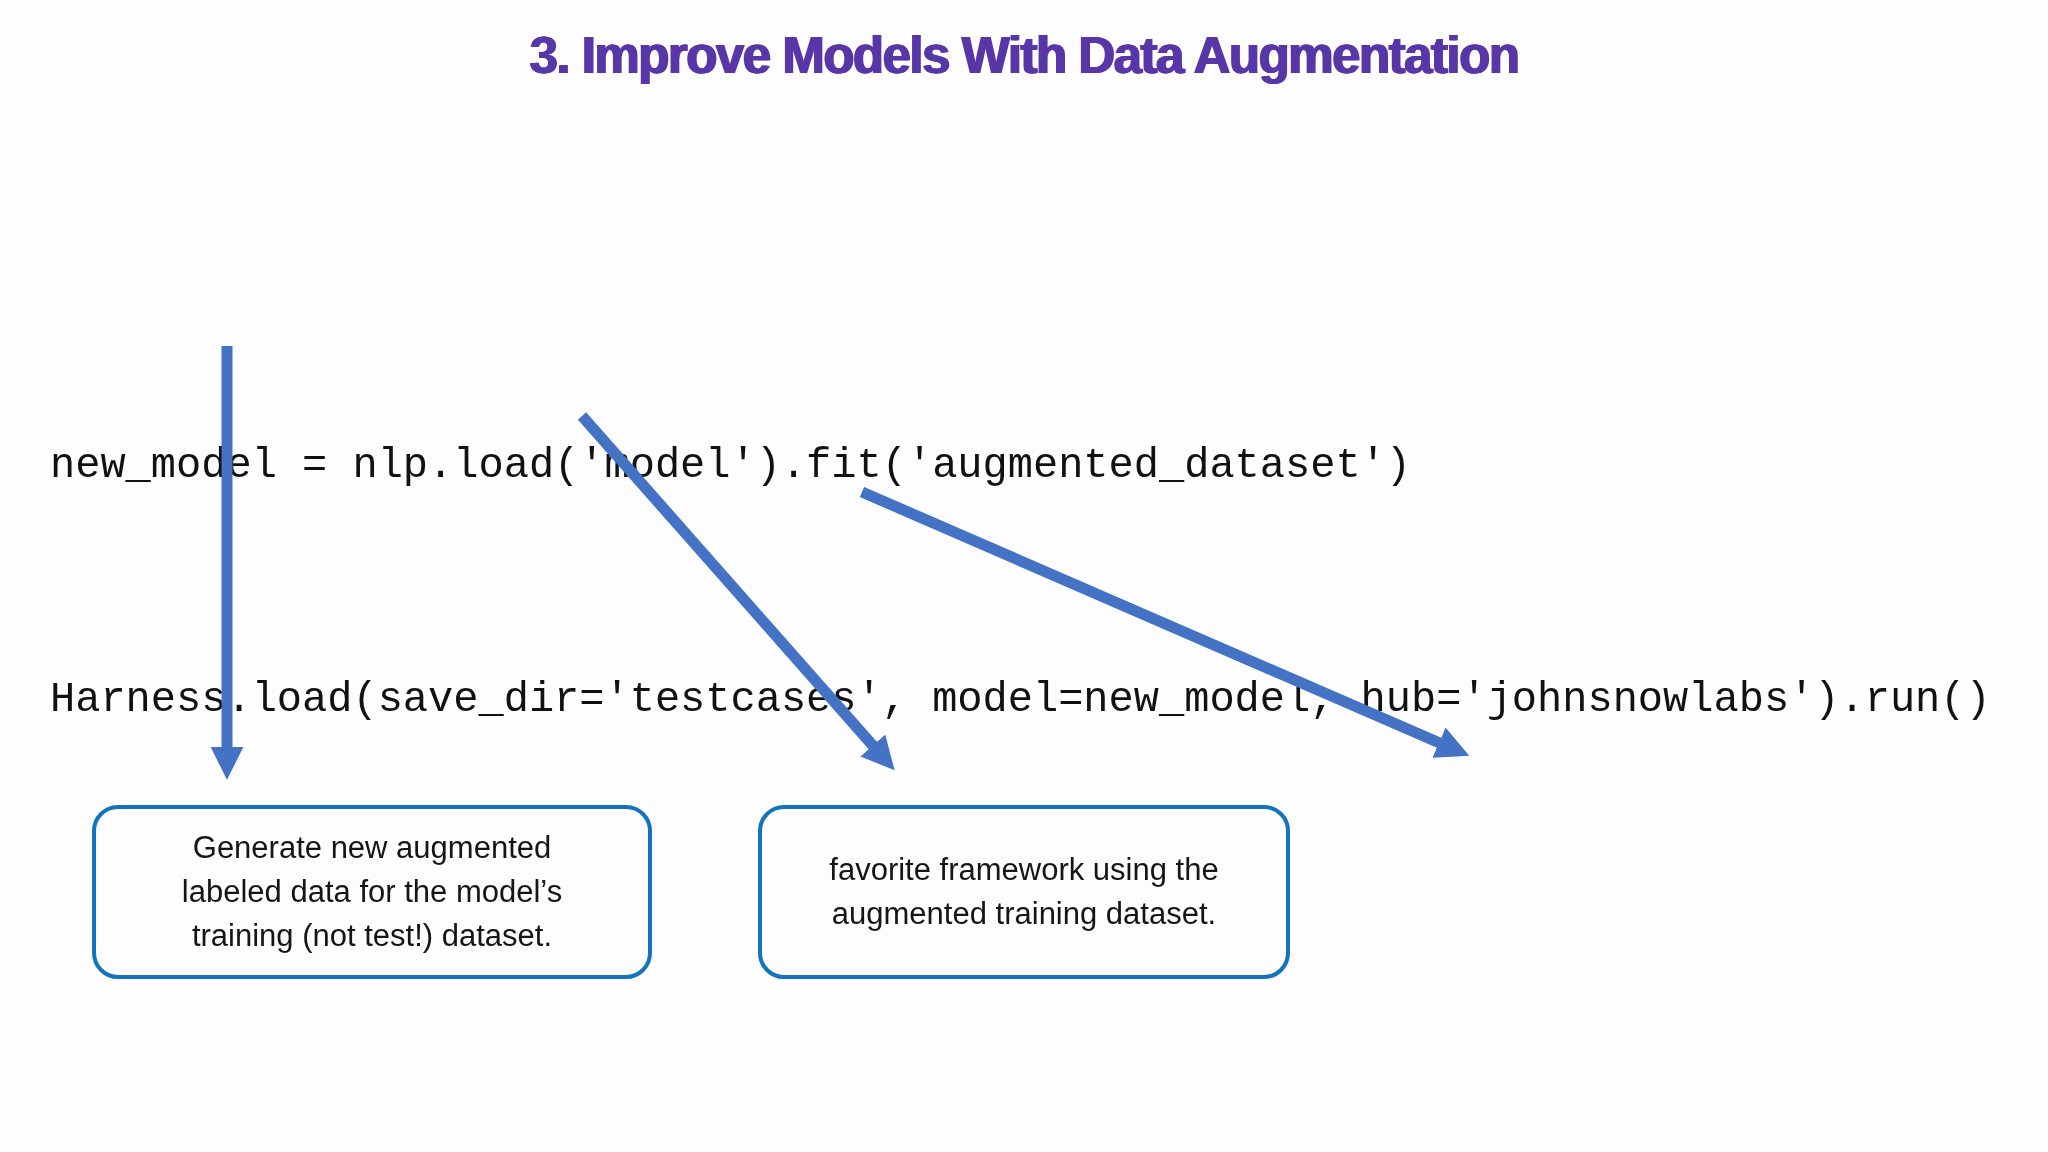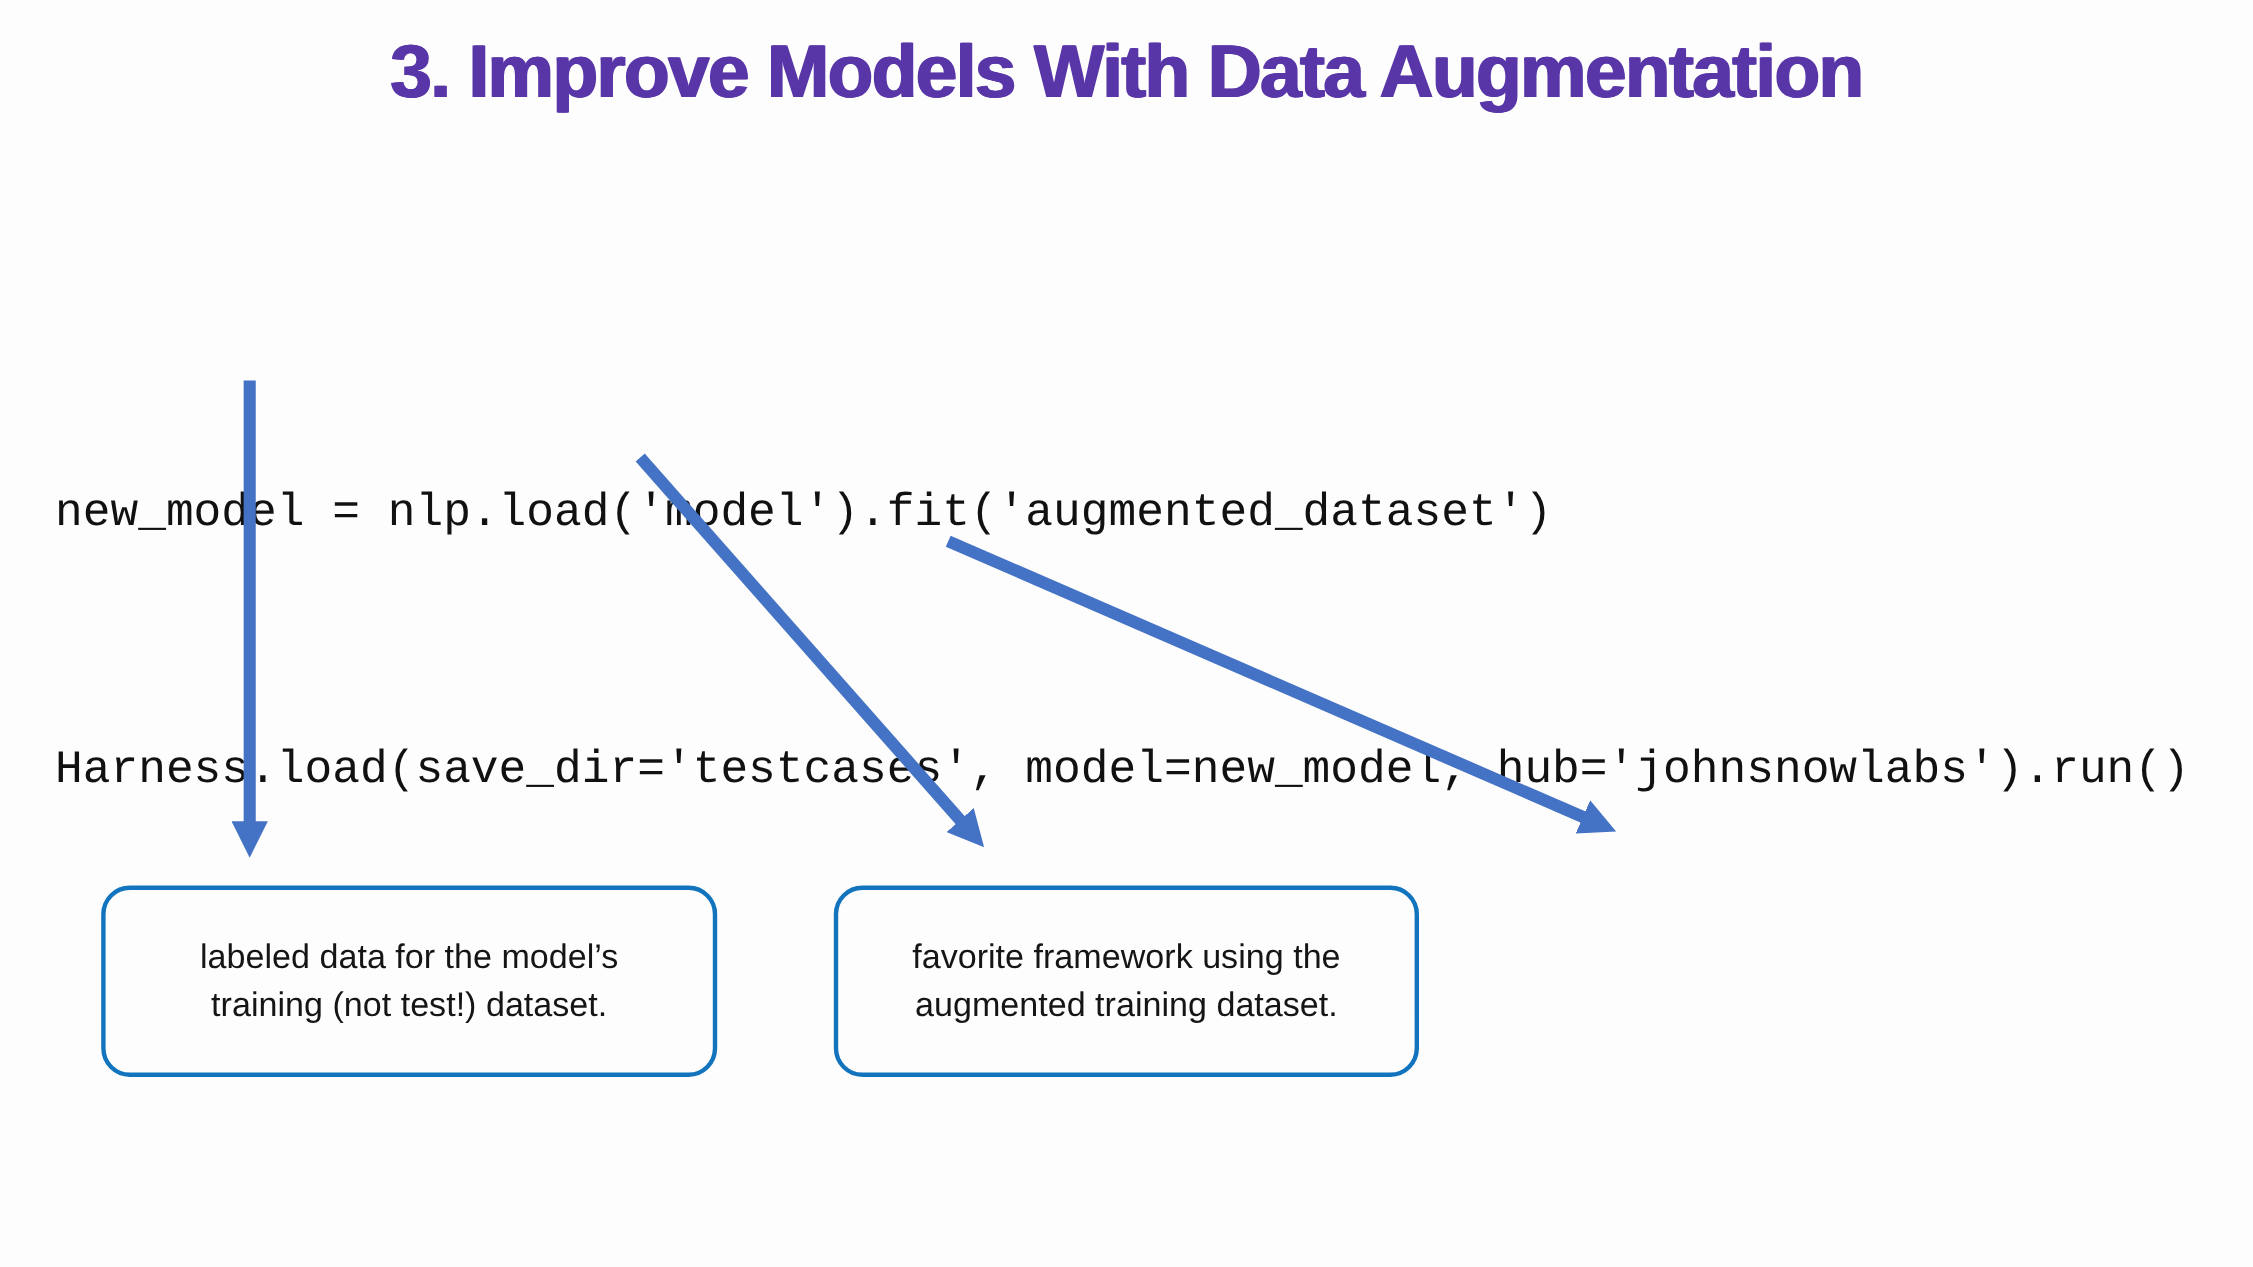--- a/index.html
+++ b/index.html
@@ -18,21 +18,21 @@
     background:var(--background);
     overflow:hidden;
     font-family:"Liberation Sans", sans-serif;
   }
   .slide-title{
     position:absolute;
     top:26px;
     left:0;
     width:100%;
     text-align:center;
-    font-size:68px;
+    font-size:51px;
     font-weight:bold;
     letter-spacing:-1.5px;
     color:var(--title);
     text-shadow:0.9px 0 0 currentColor, -0.9px 0 0 currentColor;
     z-index:1;
   }
   .code-block{
     position:absolute;
     left:50px;
     top:271px;
@@ -98,20 +98,21 @@
       <marker id="ah" viewBox="0 0 3 3" markerWidth="3" markerHeight="3" refX="0.3" refY="1.5" orient="auto">
         <path class="arrow-head" d="M0,0 L3,1.5 L0,3 Z"></path>
       </marker>
     </defs>
     <line class="arrow" x1="227" y1="346" x2="227" y2="750" marker-end="url(#ah)"></line>
     <line class="arrow" x1="582" y1="416" x2="875" y2="748" marker-end="url(#ah)"></line>
     <line class="arrow" x1="862" y1="492" x2="1442" y2="744" marker-end="url(#ah)"></line>
   </svg>
 
   <div class="callout callout-1">
+    <span>Generate new augmented</span>
     <span>labeled data for the model’s</span>
     <span>training (not test!) dataset.</span>
   </div>
 
   <div class="callout callout-2">
     <span>favorite framework using the</span>
     <span>augmented training dataset.</span>
   </div>
 
 

